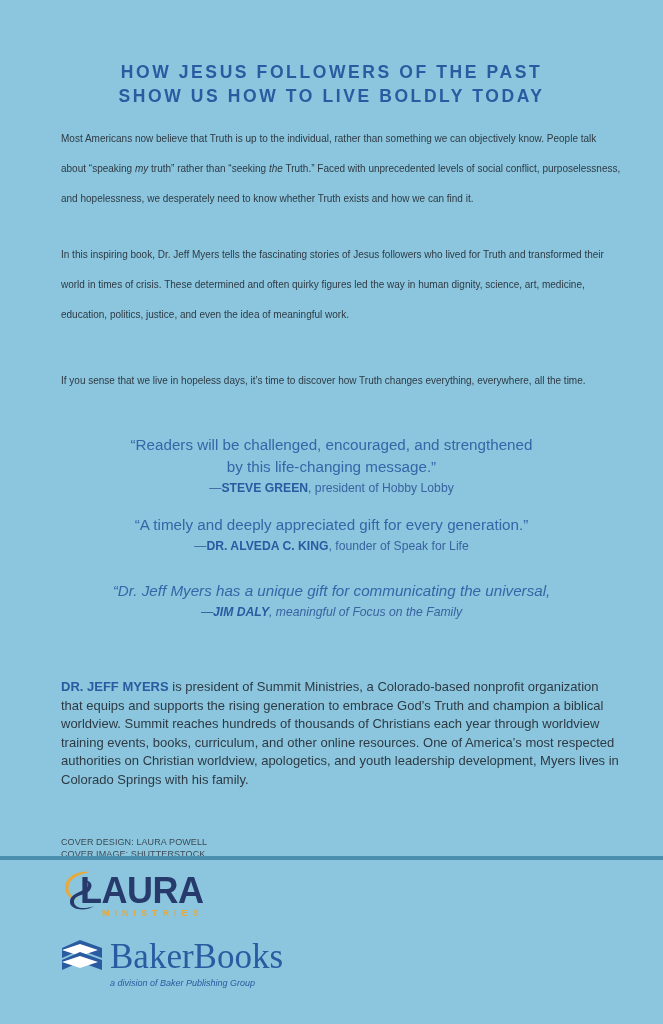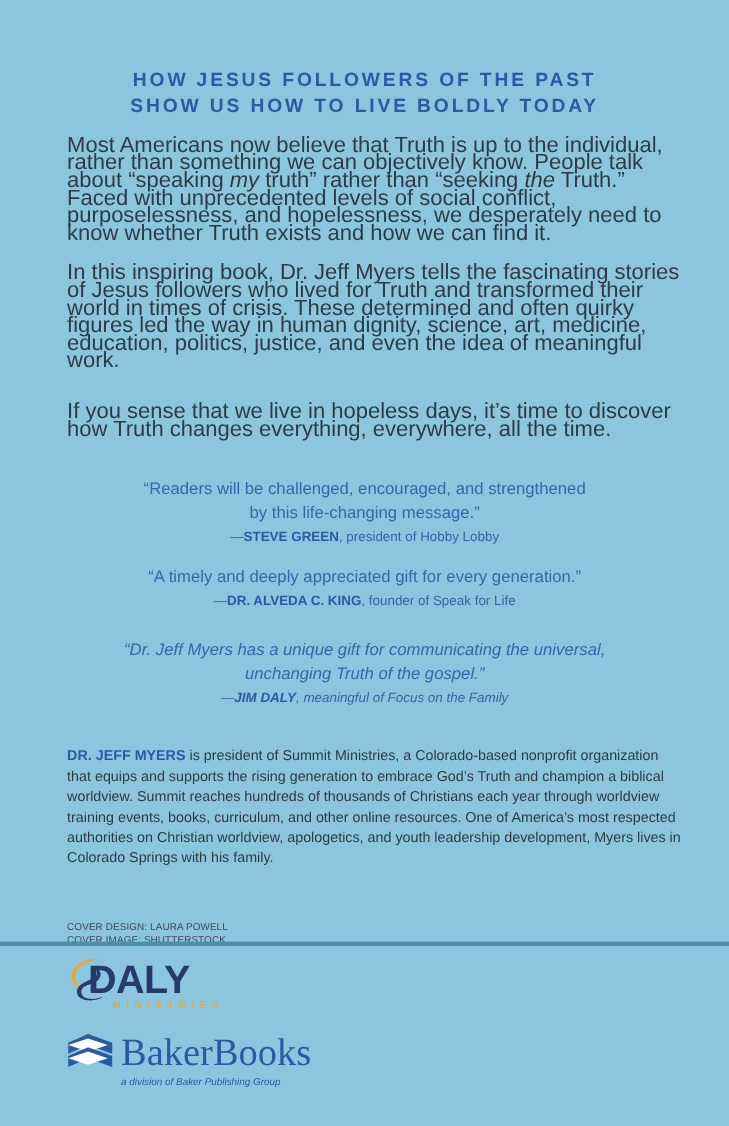--- a/index.html
+++ b/index.html
@@ -11,21 +11,21 @@
     position: relative;
   }
   .page { position: absolute; left: 0; top: 0; width: 663px; height: 860px; }
   .headline {
     position: absolute; left: 0; right: 0; top: 60px;
     text-align: center; color: #2a5aa0; font-weight: bold;
     font-size: 17.5px; letter-spacing: 2.6px; line-height: 24px;
   }
   .para {
     position: absolute; left: 61px; width: 560px;
-    font-size: 20px; line-height: 16px; color: #2e3a44;
+    font-size: 10px; line-height: 30px; color: #2e3a44;
   }
   .p1 { top: 124px; }
   .p2 { top: 240px; }
   .p3 { top: 366px; }
   .quote {
     position: absolute; left: 40px; right: 40px; text-align: center;
     color: #3367a8; font-size: 15.2px; line-height: 22px;
   }
   .attr {
     display: block; font-size: 12.2px; line-height: 20px; color: #3a63a0;
@@ -86,37 +86,36 @@
   </div>
 
   <div class="quote q1">
     <div>“Readers will be challenged, encouraged, and strengthened</div>
     <div>by this life-changing message.”</div>
     <span class="attr"><span>—</span><b>STEVE GREEN</b><span>, president of Hobby Lobby</span></span>
   </div>
 
   <div class="quote q3">
     <div>“Dr. Jeff Myers has a unique gift for communicating the universal,</div>
-    <div>unchanging Truth of the gospel.”</div>
     <span class="attr"><span>—</span><b>JIM DALY</b><span>, meaningful of Focus on the Family</span></span>
   </div>
 
   <div class="bio"><b>DR. JEFF MYERS</b><span> is president of Summit Ministries, a Colorado-based nonprofit organization that equips and supports the rising generation to embrace God’s Truth and champion a biblical worldview. Summit reaches hundreds of thousands of Christians each year through worldview training events, books, curriculum, and other online resources. One of America’s most respected authorities on Christian worldview, apologetics, and youth leadership development, Myers lives in Colorado Springs with his family.</span></div>
 
   <div class="credits">
     <div>COVER DESIGN: LAURA POWELL</div>
     <div>COVER IMAGE: SHUTTERSTOCK</div>
   </div>
 
   <div class="summit">
     <svg width="40" height="44" viewBox="0 0 40 44" style="position:absolute;left:0;top:0;">
       <path d="M30 4 C14 2 2 12 6 24 C8 30 14 32 18 30 C10 30 6 22 10 14 C14 8 22 6 30 4 Z" fill="#e8a93a"></path>
       <path d="M22 12 C30 12 34 16 30 22 C26 28 14 26 14 34 C14 40 24 42 34 38 C26 44 10 42 10 34 C10 24 26 24 28 18 C29 14 26 13 22 12 Z" fill="#263a6c"></path>
     </svg>
-    <div class="summit-word">DALY</div>
+    <div class="summit-word">LAURA</div>
     <div class="summit-sub">MINISTRIES</div>
   </div>
 
   <div class="baker">
     <svg width="50" height="40" viewBox="0 0 50 40" style="position:absolute;left:0;top:4px;">
       <path d="M4 10 L22 2 L44 10 L44 20 L22 12 L4 20 Z" fill="#2a5aa0"></path>
       <path d="M4 12 L22 6 L40 12 L22 18 Z" fill="#ffffff"></path>
       <path d="M4 22 L22 14 L44 22 L44 32 L22 24 L4 32 Z" fill="#2a5aa0"></path>
       <path d="M4 24 L22 18 L40 24 L22 30 Z" fill="#ffffff"></path>
     </svg>

